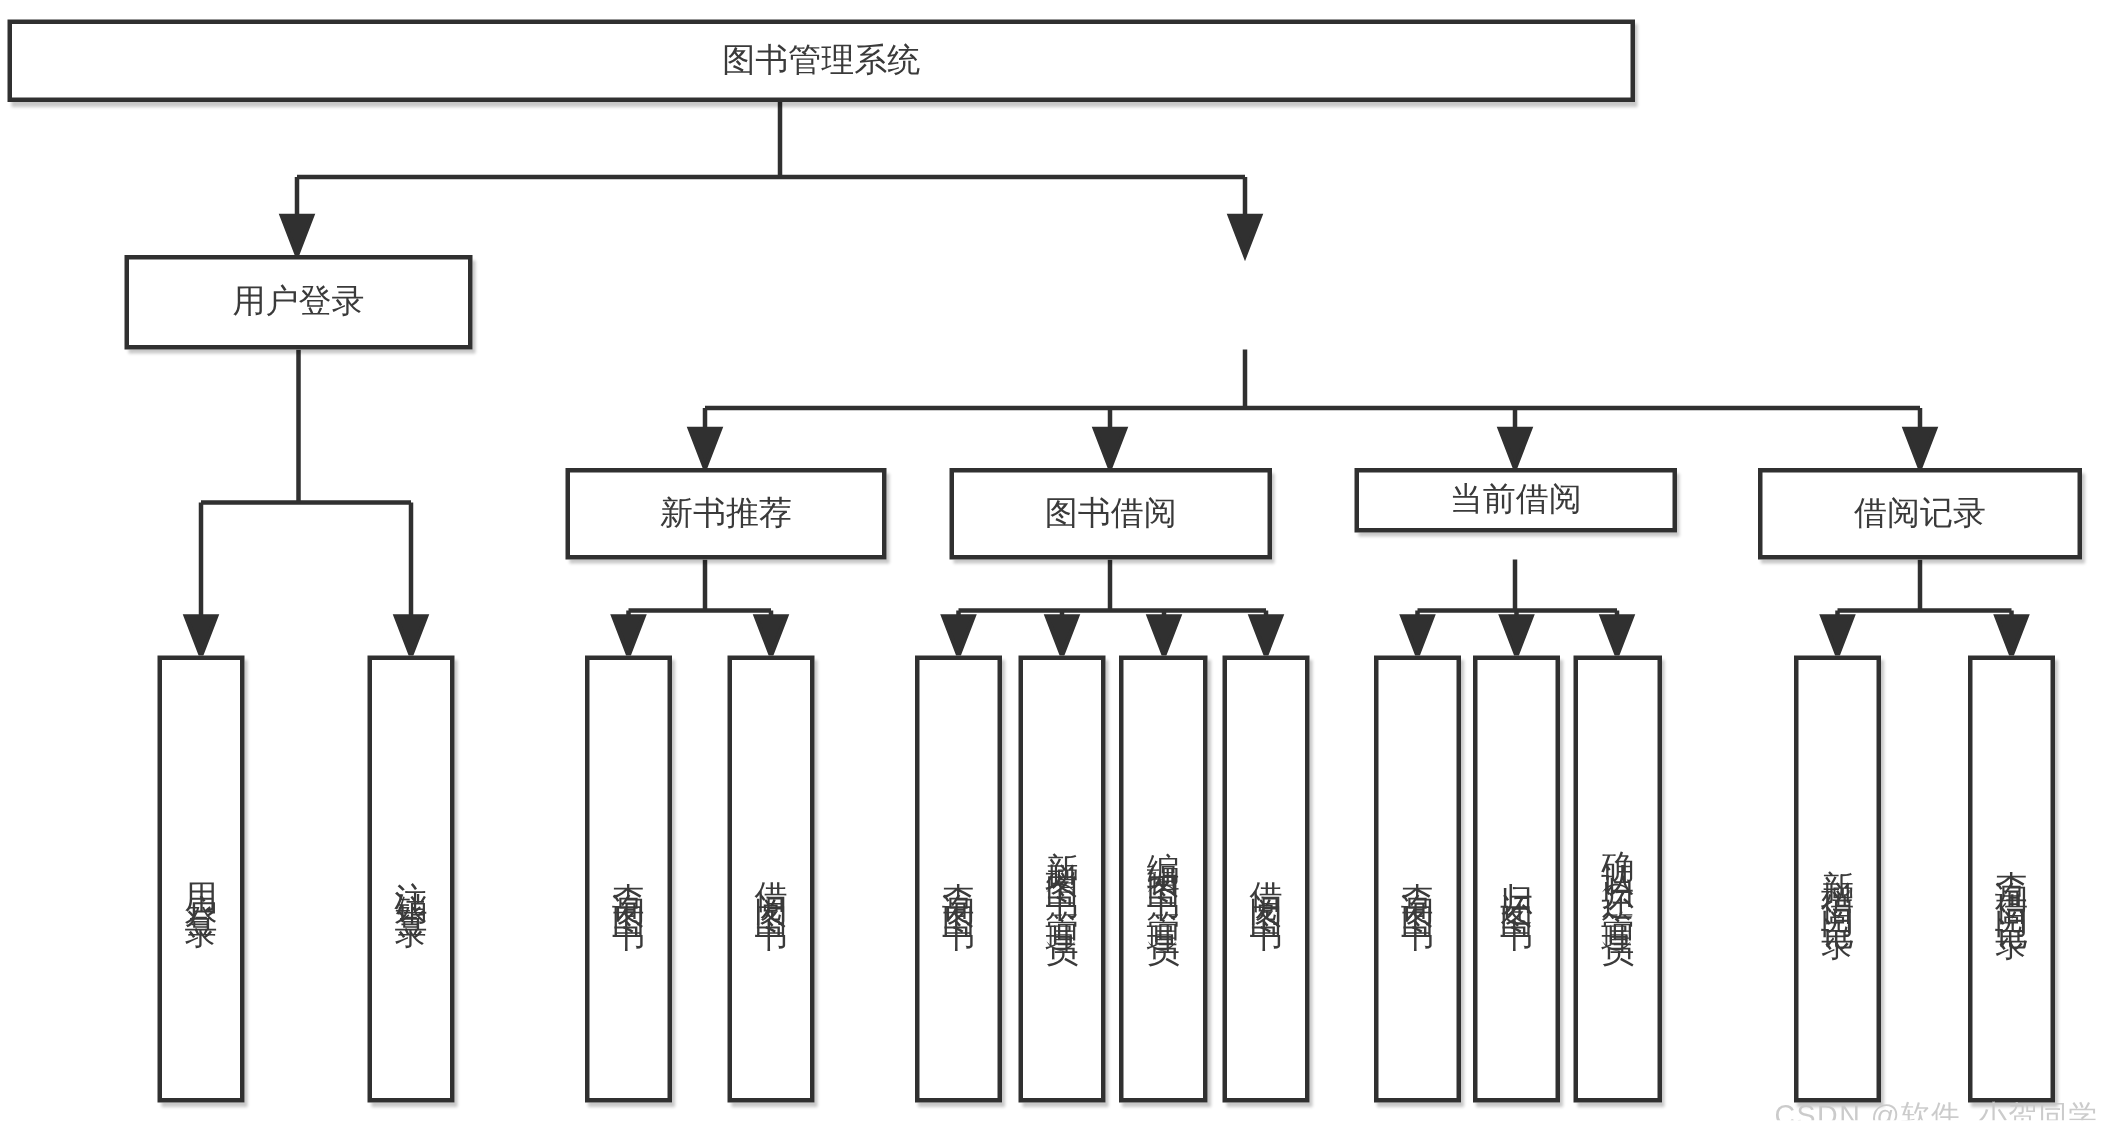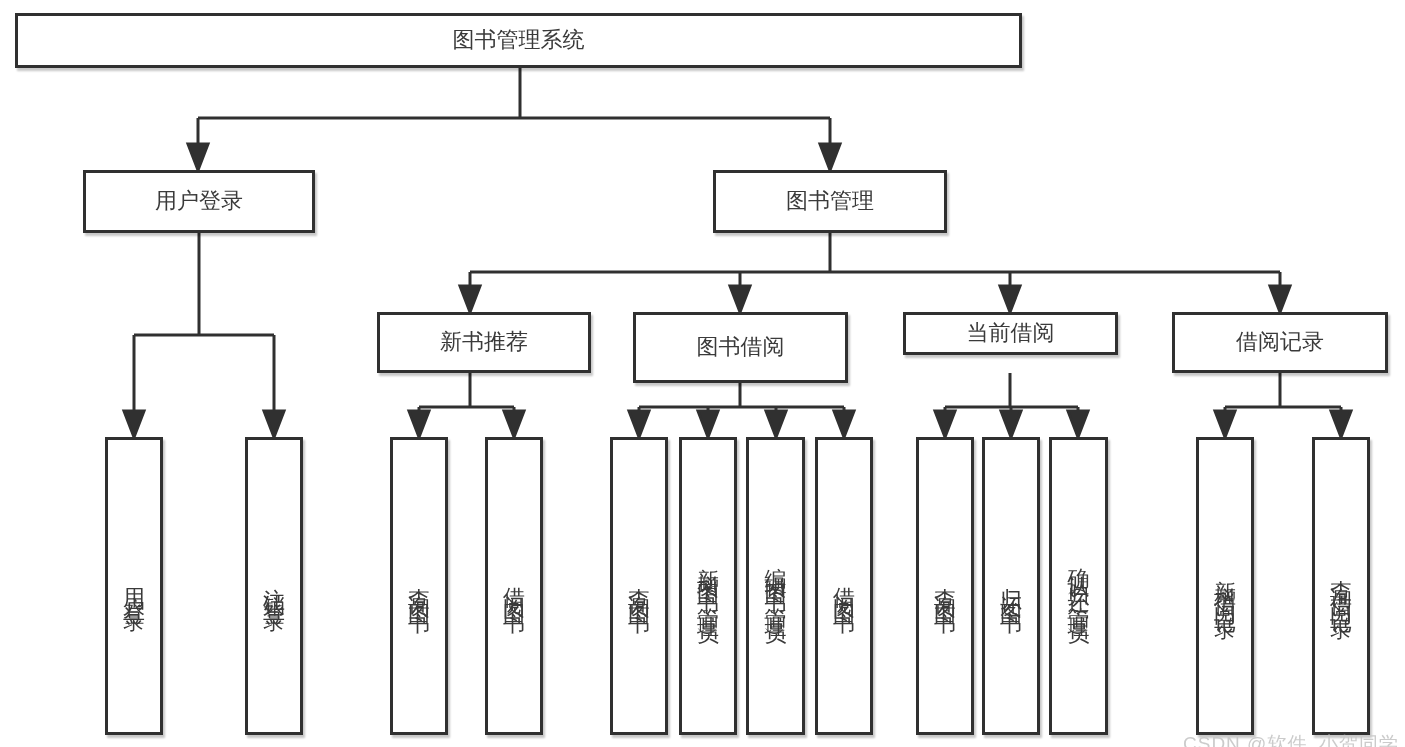--- a/index.html
+++ b/index.html
@@ -21,25 +21,25 @@
     white-space:nowrap;
   }
   .vnode{
     writing-mode:vertical-rl;
     text-orientation:mixed;
     letter-spacing:8px;
     line-height:1;
     white-space:normal;
   }
   
-  .n-root{left:15px;top:13px;width:1007px;height:55px;}
+  .n-root{left:5px;top:13px;width:1085px;height:55px;}
   .n-user-login{left:83px;top:170px;width:232px;height:63px;}
   .n-book-mgmt{left:713px;top:170px;width:234px;height:63px;}
   .n-new-book{left:363px;top:312px;width:214px;height:61px;margin-left:14px;}
-  .n-book-borrow{left:633px;top:312px;width:215px;height:71px;}
+  .n-book-borrow{left:633px;top:312px;width:215px;height:61px;}
   .n-cur-borrow{left:903px;top:312px;width:215px;height:43px;}
   .n-borrow-rec{left:1172px;top:312px;width:216px;height:61px;}
   
   .l-a1{left:105px;top:437px;width:58px;height:298px;}
   .l-a2{left:245px;top:437px;width:58px;height:298px;}
   .l-b1{left:390px;top:437px;width:58px;height:298px;}
   .l-b2{left:485px;top:437px;width:58px;height:298px;}
   .l-c1{left:610px;top:437px;width:58px;height:298px;}
   .l-c2{left:679px;top:437px;width:58px;height:298px;}
   .l-c3{left:746px;top:437px;width:59px;height:298px;}
@@ -108,21 +108,20 @@
         <path fill="none" d="M1280 373 V407 M1225 407 H1341 M1225 407 V412 M1341 407 V412"></path>
         <polygon points="1215,411 1235,411 1225,437"></polygon>
         <polygon points="1331,411 1351,411 1341,437"></polygon>
       </g>
     </g>
   </svg>
 
   <div class="node n-root">图书管理系统</div>
 
   <div class="node n-user-login">用户登录</div>
-  <div class="node n-book-mgmt">图书管理</div>
 
   <div class="node n-new-book">新书推荐</div>
   <div class="node n-book-borrow">图书借阅</div>
   <div class="node n-cur-borrow">当前借阅</div>
   <div class="node n-borrow-rec">借阅记录</div>
 
   <div class="node vnode l-a1">用户登录</div>
   <div class="node vnode l-a2">注销登录</div>
 
   <div class="node vnode l-b1">查询图书</div>

